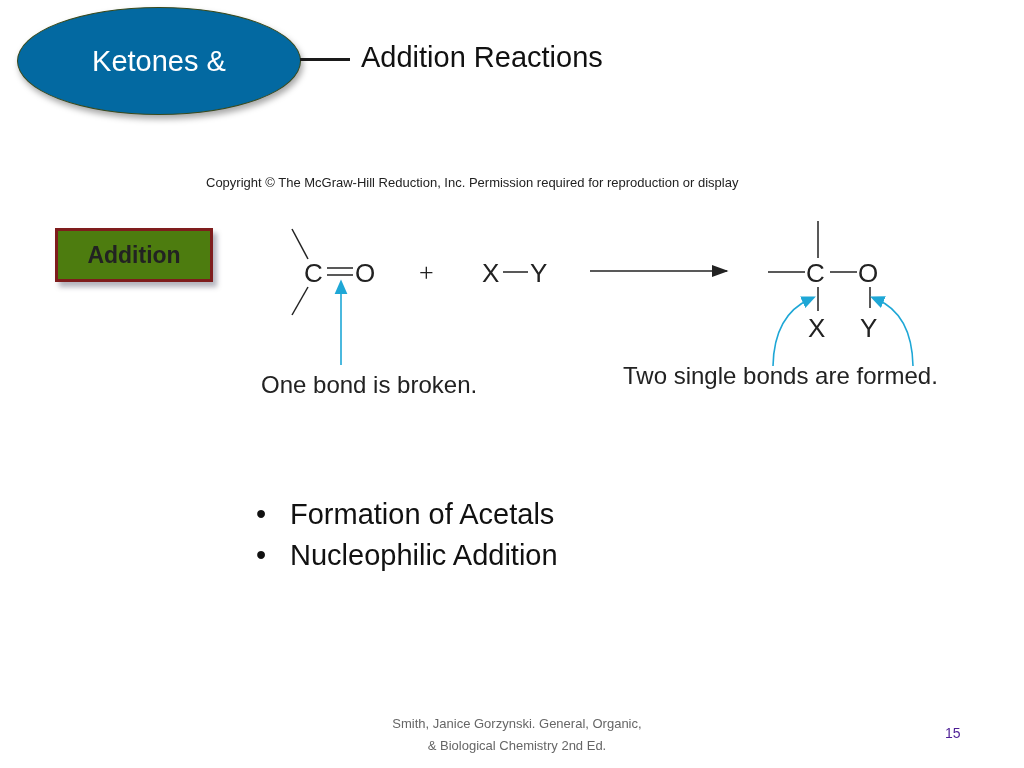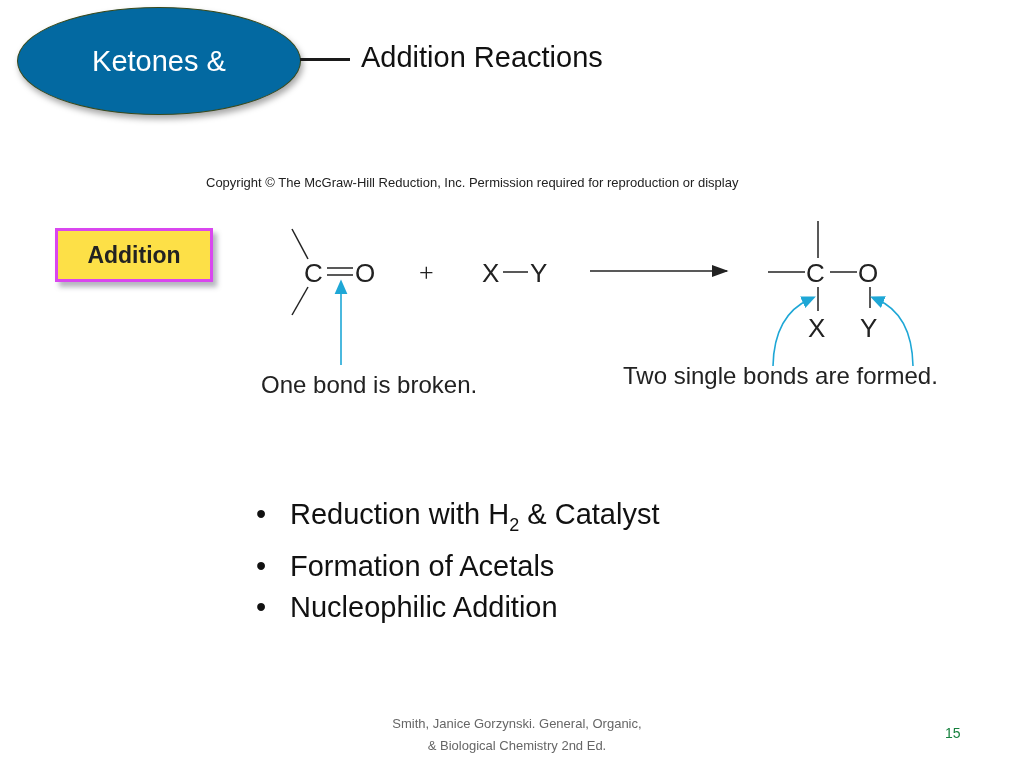--- a/index.html
+++ b/index.html
@@ -2,31 +2,31 @@
 <html><head>
 <meta charset="utf-8">
 <style>
   html, body { margin:0; padding:0; }
   body { width:1024px; height:768px; background:#ffffff; position:relative; overflow:hidden; font-family:"Liberation Sans", sans-serif; }
   .ellipse { position:absolute; left:17px; top:7px; width:282px; height:106px; border-radius:50%; background:#0369a1; border:1.5px solid #3a4a1c; box-shadow:2px 4px 6px rgba(0,0,0,0.35); display:flex; flex-direction:column; align-items:center; justify-content:center; }
   .ellipse span { color:#ffffff; font-size:29px; line-height:36px; }
   .connector { position:absolute; left:300px; top:58px; width:50px; height:3px; background:#1a1a1a; }
   .title { position:absolute; left:361px; top:41px; font-size:29px; color:#111; }
   .copyright { position:absolute; left:206px; top:175px; font-size:13px; color:#222; }
-  .addition-box { position:absolute; left:55px; top:228px; width:152px; height:48px; background:#fde047; border:3px solid #d946ef; box-shadow:4px 5px 5px rgba(90,90,110,0.45); display:flex; align-items:center; justify-content:center; }
+  .addition-box { position:absolute; left:55px; top:228px; width:152px; height:48px; background:#4d7c0f; border:3px solid #7f1d1d; box-shadow:4px 5px 5px rgba(90,90,110,0.45); display:flex; align-items:center; justify-content:center; }
   .addition-box span { font-weight:bold; font-size:23px; color:#222; }
   svg.rxn { position:absolute; left:0; top:0; }
   .chem { font-family:"Liberation Sans", sans-serif; font-size:26px; fill:#222; }
   .caption { position:absolute; font-size:24px; color:#222; }
   .bullets { position:absolute; left:256px; top:494px; margin:0; padding:0; list-style:none; }
   .bullets li { font-size:29px; line-height:41px; color:#111; }
   .bullets li .dot { display:inline-block; width:34px; }
   .bullets sub { font-size:18px; }
   .footer { position:absolute; left:350px; top:713px; width:334px; text-align:center; font-size:13px; line-height:22px; color:#666; }
-  .page-num { position:absolute; left:945px; top:725px; font-size:14px; color:#15803d; }
+  .page-num { position:absolute; left:945px; top:725px; font-size:14px; color:#4c1d95; }
 </style>
 </head>
 <body>
 
 <div class="ellipse">
   <span>Ketones &amp;</span>
 </div>
 <div class="connector"></div>
 <div class="title">Addition Reactions</div>
 
@@ -76,21 +76,20 @@
     <text class="chem" x="860" y="337">Y</text>
     <path d="M773,366 Q774,315 810,299" fill="none" stroke="#1ea7d6" stroke-width="1.6" marker-end="url(#blue-head)"></path>
     <path d="M913,366 Q912,314 876,299" fill="none" stroke="#1ea7d6" stroke-width="1.6" marker-end="url(#blue-head)"></path>
   </g>
 </svg>
 
 <div class="caption" style="left:261px; top:371px;">One bond is broken.</div>
 <div class="caption" style="left:623px; top:350px;margin-top:12px;">Two single bonds are formed.</div>
 
 <ul class="bullets">
-  <li><span class="dot">•</span><span>Reduction with H</span><sub>2</sub><span> &amp; Catalyst</span></li>
   <li><span class="dot">•</span><span>Formation of Acetals</span></li>
   <li><span class="dot">•</span><span>Nucleophilic Addition</span></li>
 </ul>
 
 <div class="footer">
   <div>Smith, Janice Gorzynski. General, Organic,</div>
   <div>&amp; Biological Chemistry 2nd Ed.</div>
 </div>
 <div class="page-num">15</div>
 

